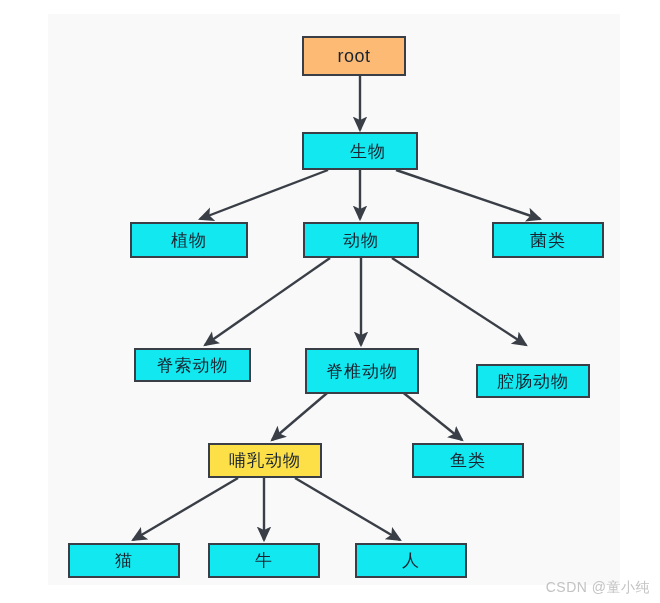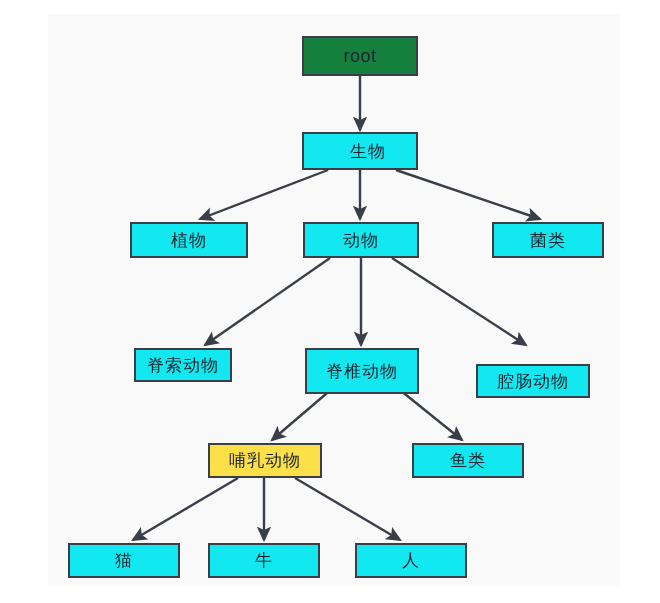--- a/index.html
+++ b/index.html
@@ -84,36 +84,36 @@
         <line x1="392" y1="258" x2="526" y2="345" stroke="#3a3f47" stroke-width="2.4" marker-end="url(#arrowhead)"></line>
         <line x1="340" y1="382" x2="272" y2="440" stroke="#3a3f47" stroke-width="2.4" marker-end="url(#arrowhead)"></line>
         <line x1="390" y1="382" x2="462" y2="440" stroke="#3a3f47" stroke-width="2.4" marker-end="url(#arrowhead)"></line>
         <line x1="238" y1="478" x2="133" y2="540" stroke="#3a3f47" stroke-width="2.4" marker-end="url(#arrowhead)"></line>
         <line x1="264" y1="478" x2="264" y2="540" stroke="#3a3f47" stroke-width="2.4" marker-end="url(#arrowhead)"></line>
         <line x1="295" y1="478" x2="400" y2="540" stroke="#3a3f47" stroke-width="2.4" marker-end="url(#arrowhead)"></line>
       </g>
   </svg>
 
   <div id="node-layer">
-      <div class="node latin" style="left: 302px; top: 36px; width: 116px; height: 40px; background: #15803d; border-color: rgb(58, 63, 71); color: rgb(26, 36, 48);">
+      <div class="node latin" style="left: 302px; top: 36px; width: 104px; height: 40px; background: #fdba74; border-color: rgb(58, 63, 71); color: rgb(26, 36, 48);">
         <span>root</span>
       </div>
       <div class="node" style="left: 302px; top: 132px; width: 116px; height: 38px; background: rgb(18, 232, 239); border-color: rgb(58, 63, 71); color: rgb(26, 36, 48); padding-left: 16px;">
         <span>生物</span>
       </div>
       <div class="node" style="left: 130px; top: 222px; width: 118px; height: 36px; background: rgb(18, 232, 239); border-color: rgb(58, 63, 71); color: rgb(26, 36, 48);">
         <span>植物</span>
       </div>
       <div class="node" style="left: 303px; top: 222px; width: 116px; height: 36px; background: rgb(18, 232, 239); border-color: rgb(58, 63, 71); color: rgb(26, 36, 48);">
         <span>动物</span>
       </div>
       <div class="node" style="left: 492px; top: 222px; width: 112px; height: 36px; background: rgb(18, 232, 239); border-color: rgb(58, 63, 71); color: rgb(26, 36, 48);">
         <span>菌类</span>
       </div>
-      <div class="node" style="left: 134px; top: 348px; width: 98px; height: 34px; background: rgb(18, 232, 239); border-color: rgb(58, 63, 71); color: rgb(26, 36, 48);">
+      <div class="node" style="left: 134px; top: 348px; width: 117px; height: 34px; background: rgb(18, 232, 239); border-color: rgb(58, 63, 71); color: rgb(26, 36, 48);">
         <span>脊索动物</span>
       </div>
       <div class="node" style="left: 305px; top: 348px; width: 114px; height: 46px; background: rgb(18, 232, 239); border-color: rgb(58, 63, 71); color: rgb(26, 36, 48);">
         <span>脊椎动物</span>
       </div>
       <div class="node" style="left: 476px; top: 348px; width: 114px; height: 34px; background: rgb(18, 232, 239); border-color: rgb(58, 63, 71); color: rgb(26, 36, 48); margin-top: 16px;">
         <span>腔肠动物</span>
       </div>
       <div class="node" style="left: 208px; top: 443px; width: 114px; height: 35px; background: #fde047; border-color: rgb(58, 63, 71); color: rgb(26, 36, 48);">
         <span>哺乳动物</span>
@@ -125,14 +125,15 @@
         <span>猫</span>
       </div>
       <div class="node" style="left: 208px; top: 543px; width: 112px; height: 35px; background: rgb(18, 232, 239); border-color: rgb(58, 63, 71); color: rgb(26, 36, 48);">
         <span>牛</span>
       </div>
       <div class="node" style="left: 355px; top: 543px; width: 112px; height: 35px; background: rgb(18, 232, 239); border-color: rgb(58, 63, 71); color: rgb(26, 36, 48);">
         <span>人</span>
       </div>
     </div>
 
+  <div id="watermark">CSDN @童小纯</div>
 
 </div>
 
 </body></html>

